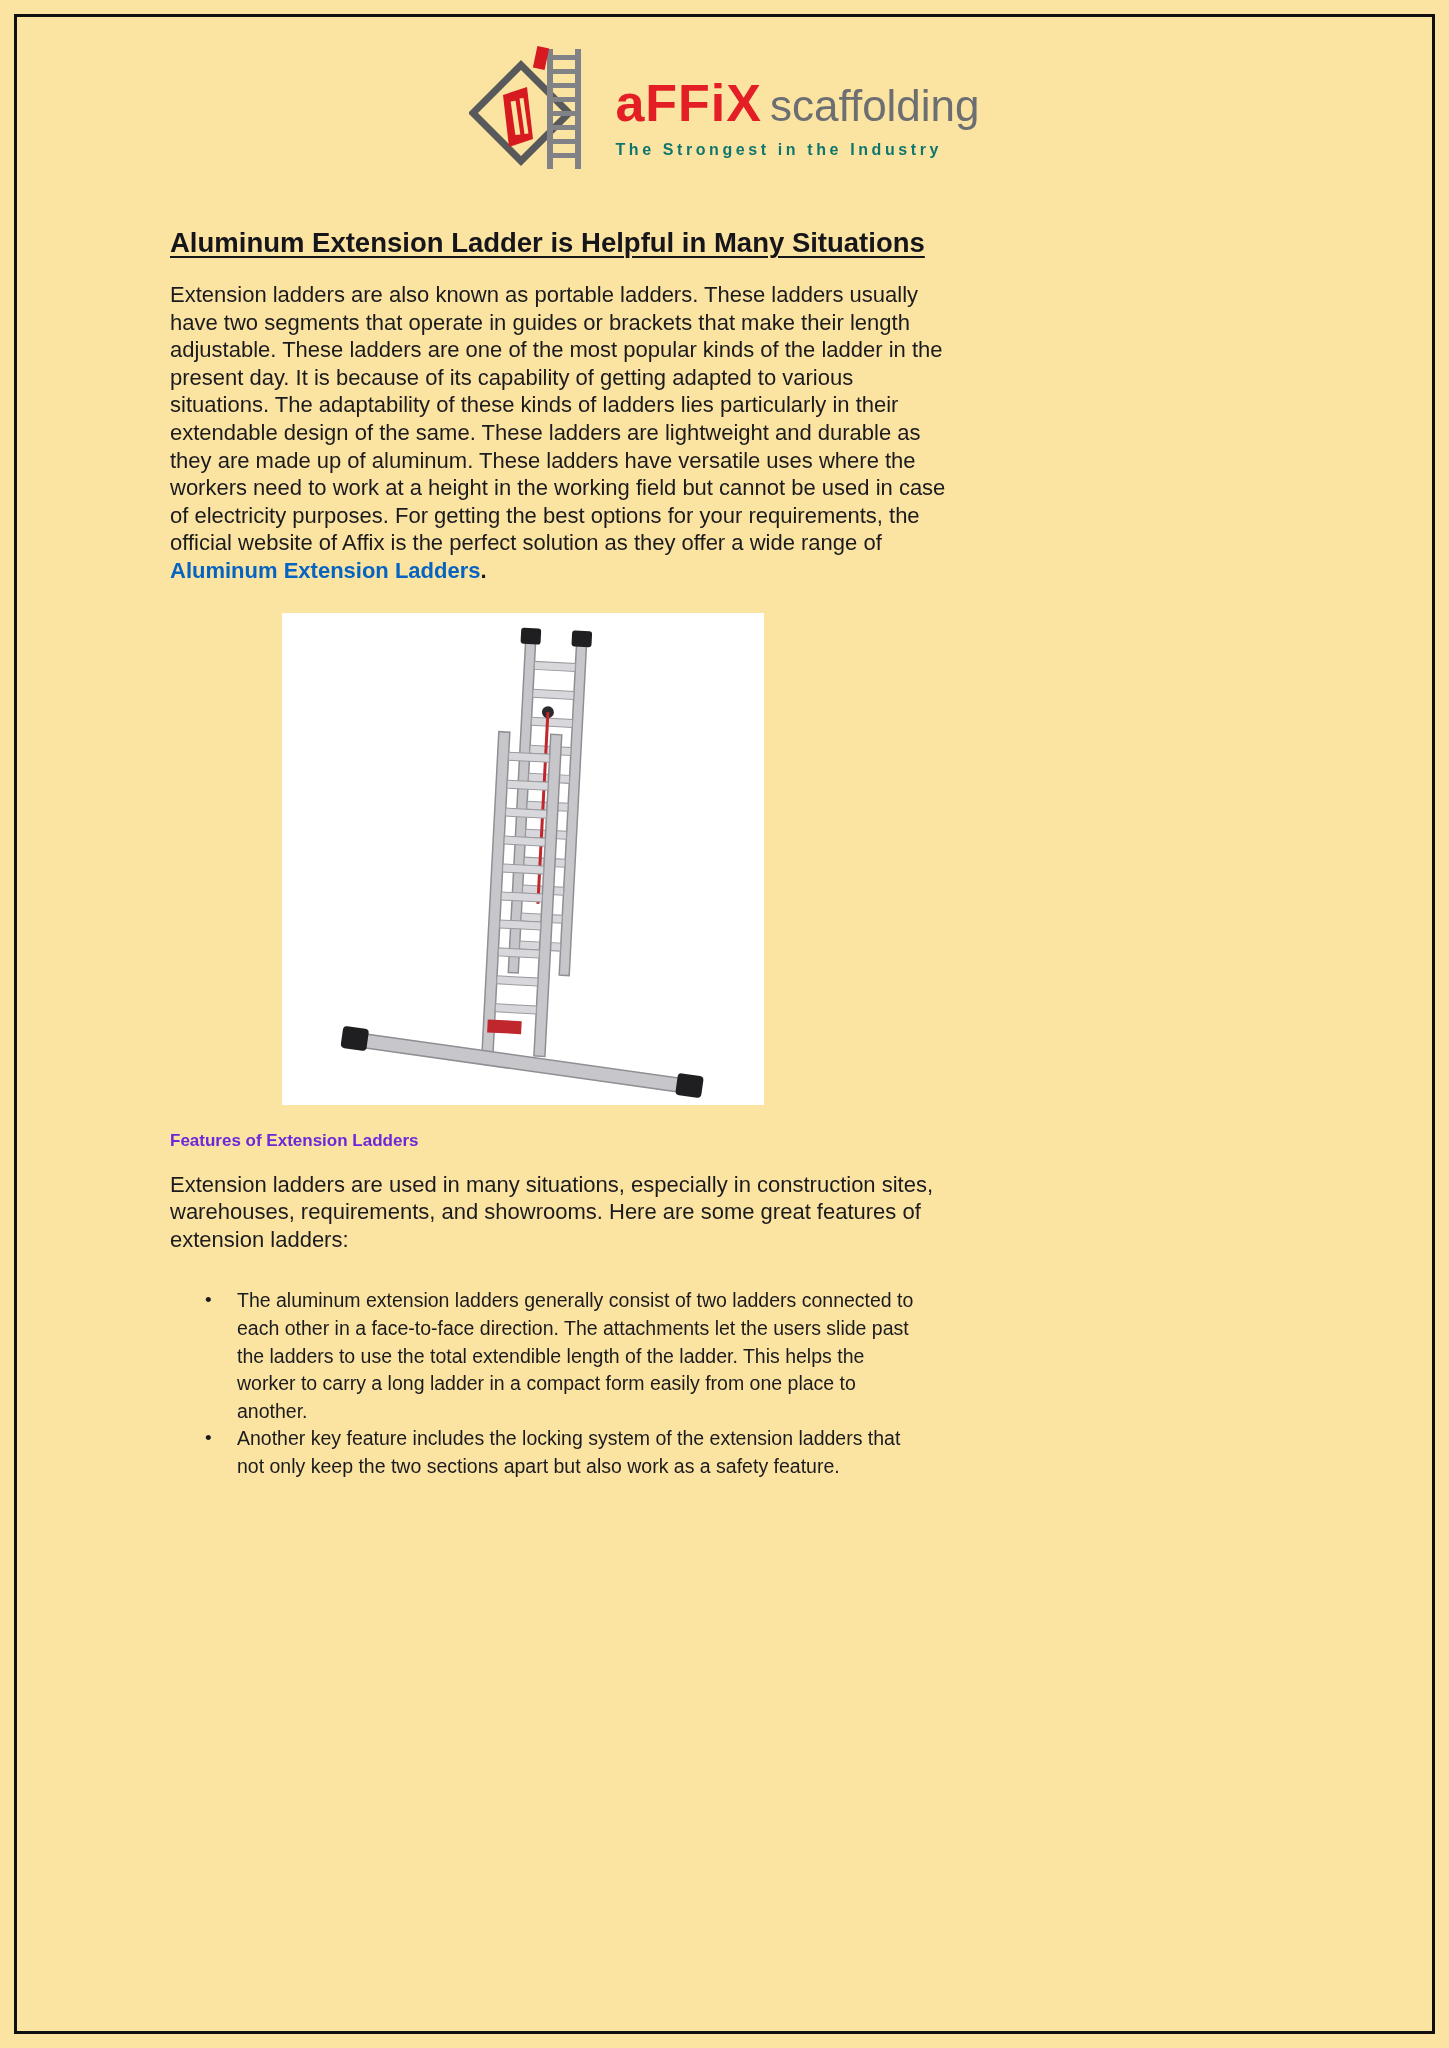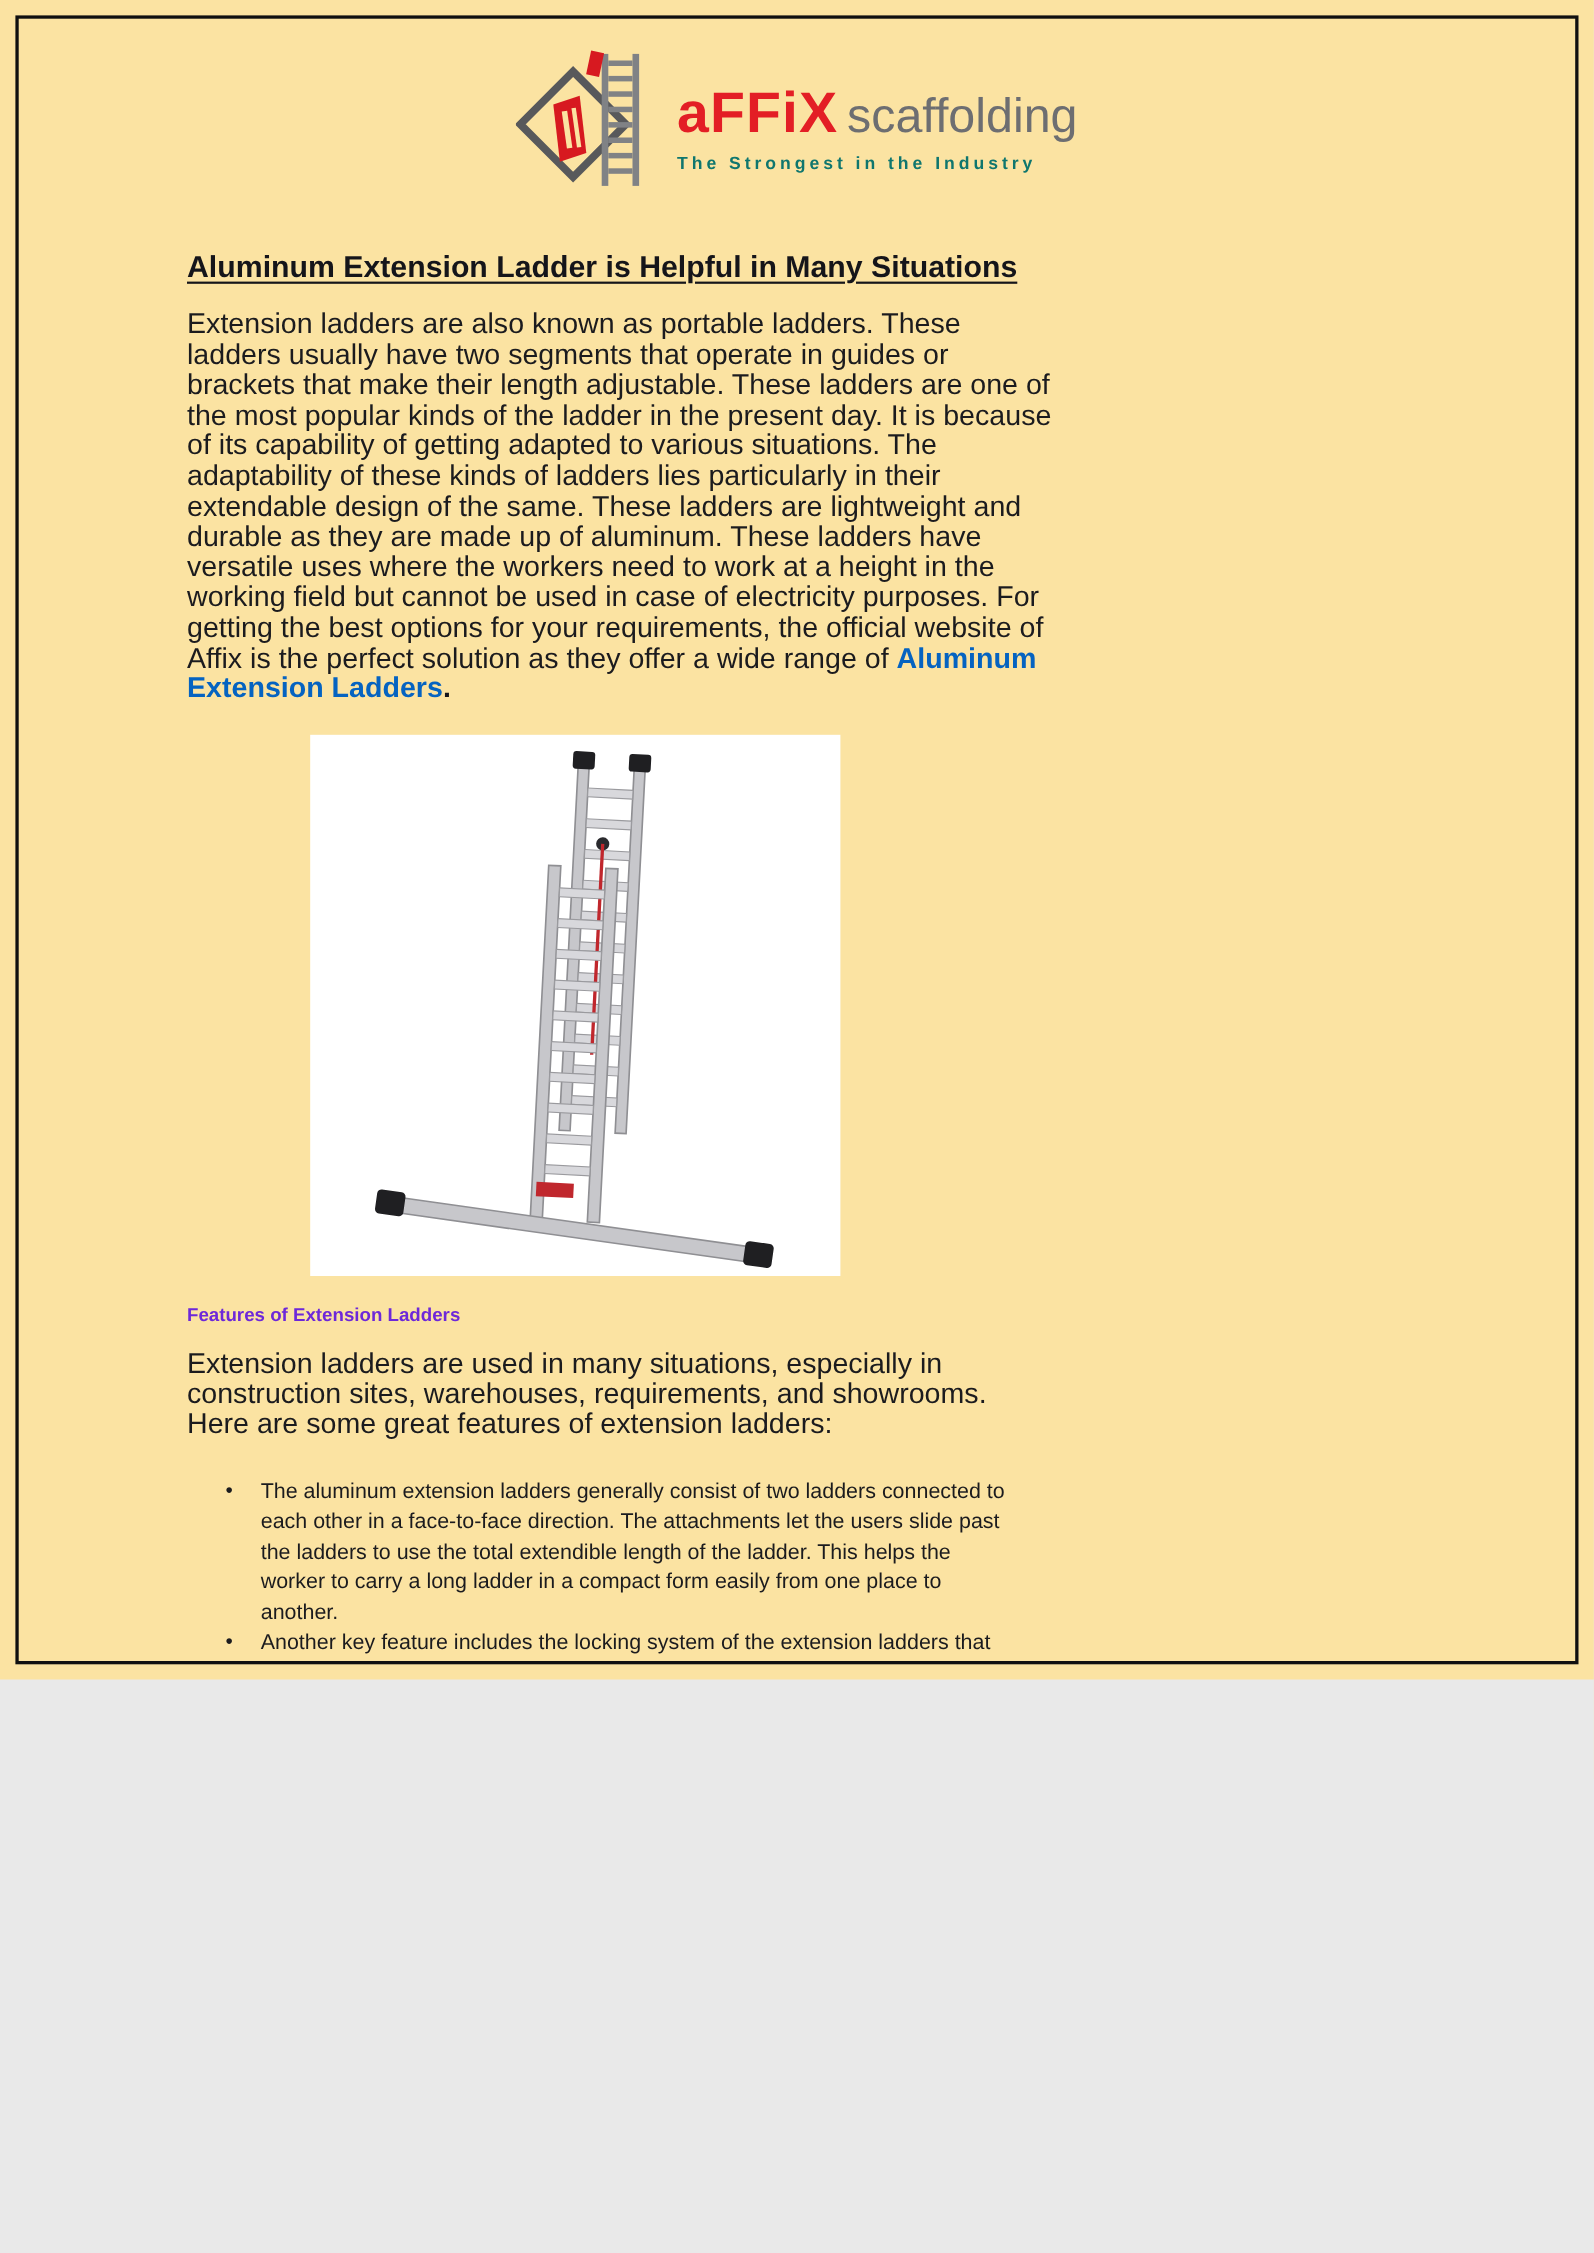--- a/index.html
+++ b/index.html
@@ -1,19 +1,19 @@
 <!DOCTYPE html>
 <html><head>
 <meta charset="utf-8">
 <style>
   * { margin:0; padding:0; box-sizing:border-box; }
   html,body { background:#e9e9e9; }
   .page {
     position:relative;
-    width:1449px; height:1527px;
+    width:1449px; height:2048px;
     background:#FBE3A2;
     padding:14px;
     font-family:"Liberation Sans", sans-serif;
     margin:0 auto;
     overflow:hidden;
   }
   .frame {
     width:100%; height:100%;
     border:3px solid #101010;
     overflow:hidden;
@@ -59,21 +59,21 @@
     font-size:27.5px;
     font-weight:700;
     color:#15151A;
     text-decoration:underline;
     text-decoration-thickness:2px;
     text-underline-offset:4px;
     margin-bottom:22px;
     margin-top:16px;
   }
   .para {
-    font-size:26px;
+    font-size:22px;
     line-height:27.6px;
     color:#1B1B1E;
   }
   .link {
     color:#0563C1;
     font-weight:700;
     text-decoration:none;
     cursor:pointer;
   }
   .link-suffix { font-weight:700; color:#15151A; }

